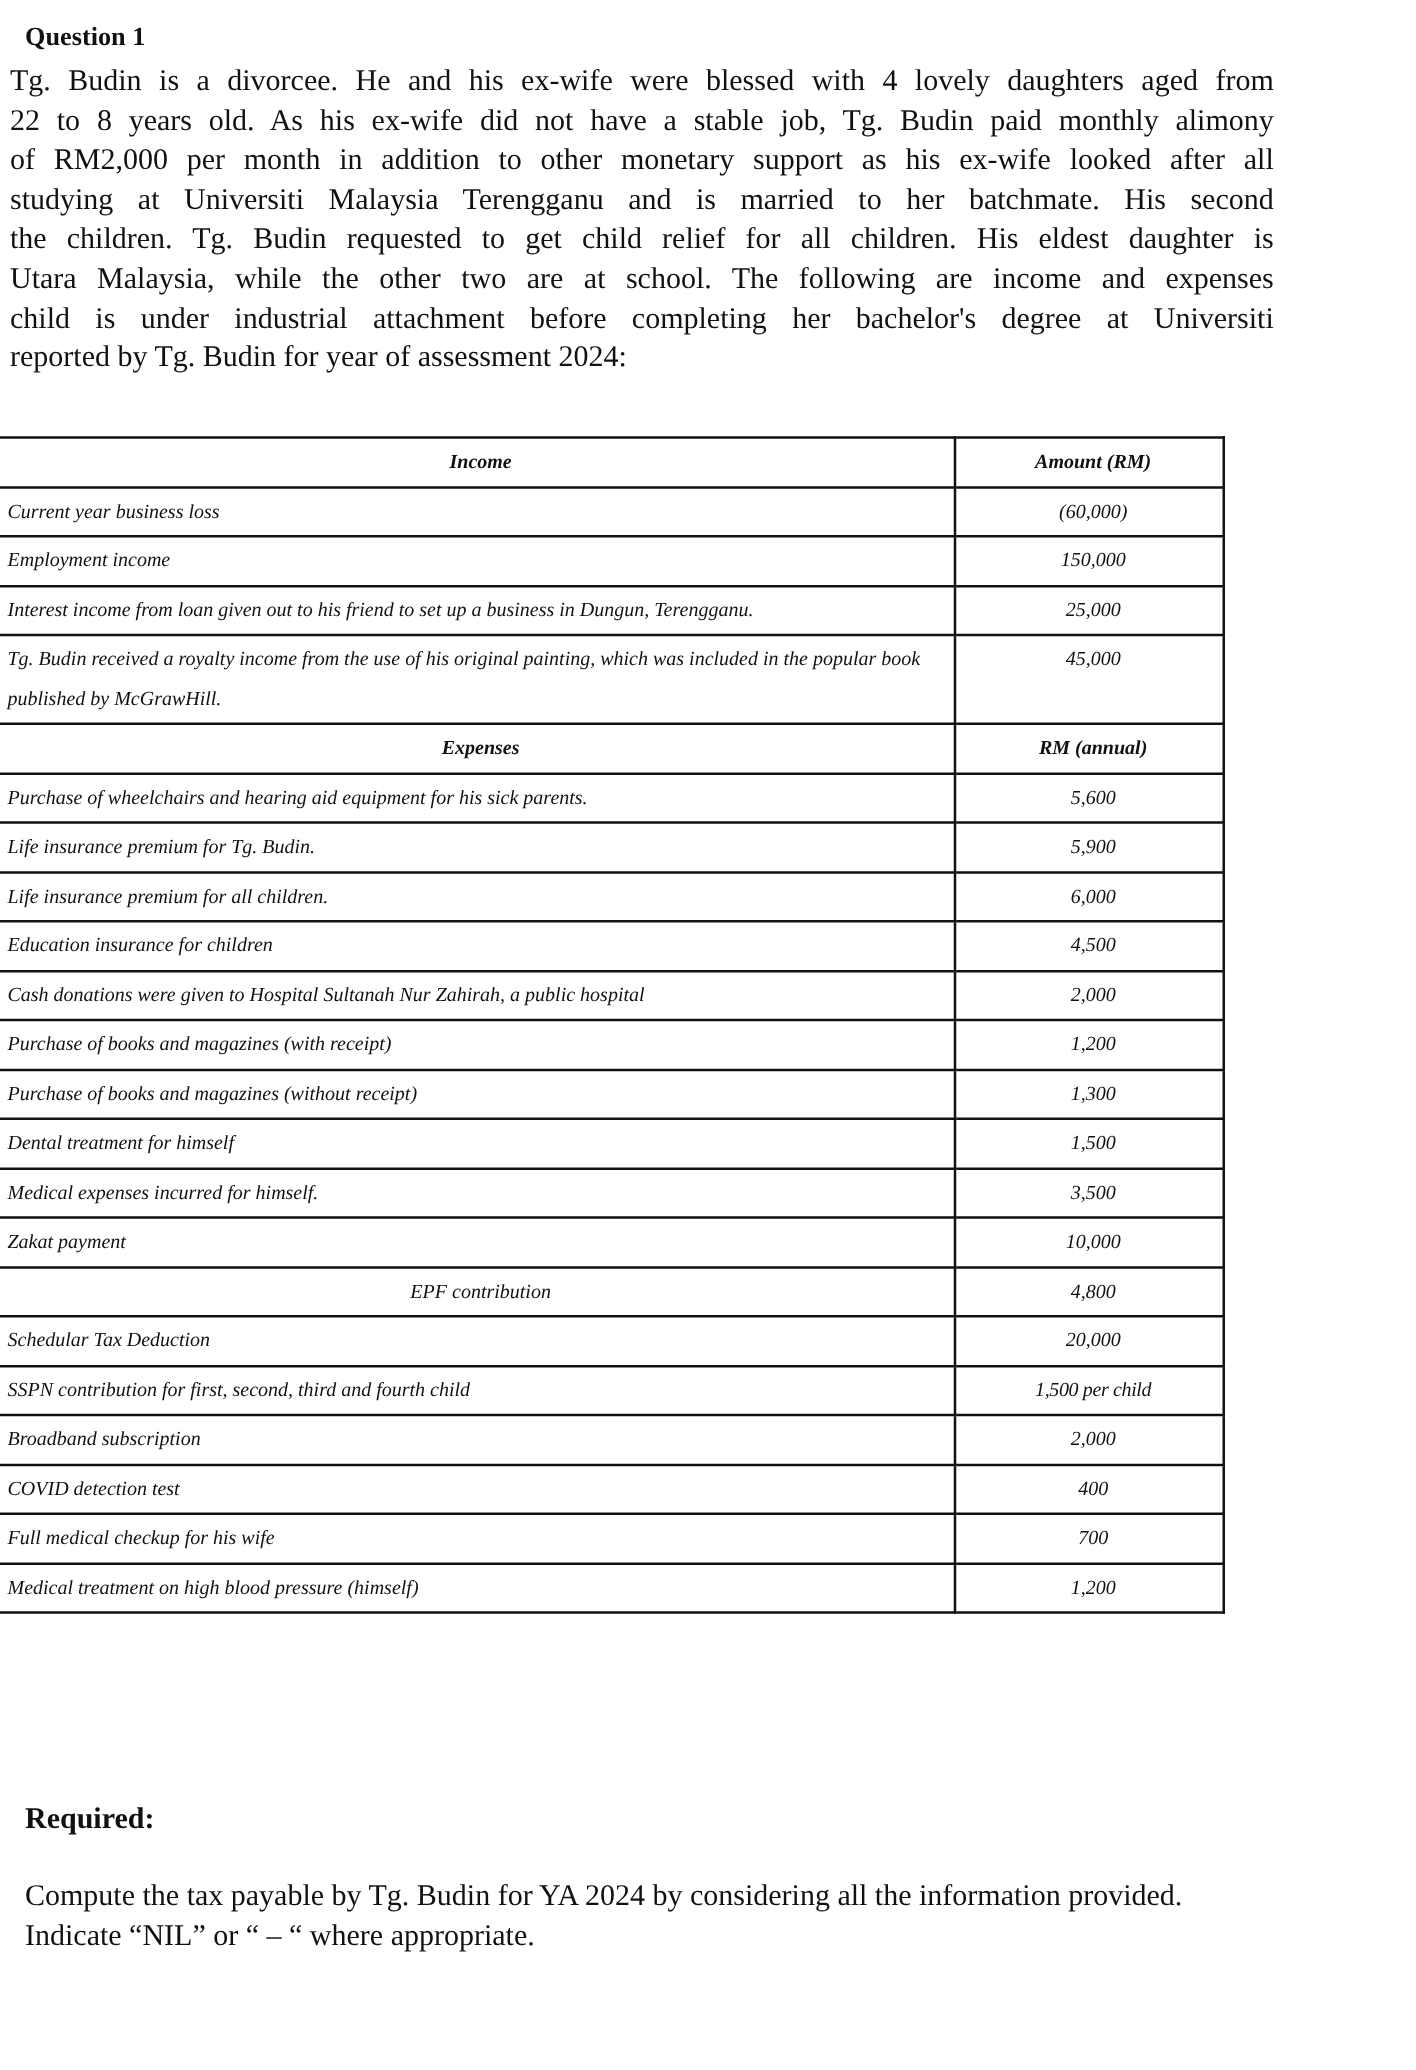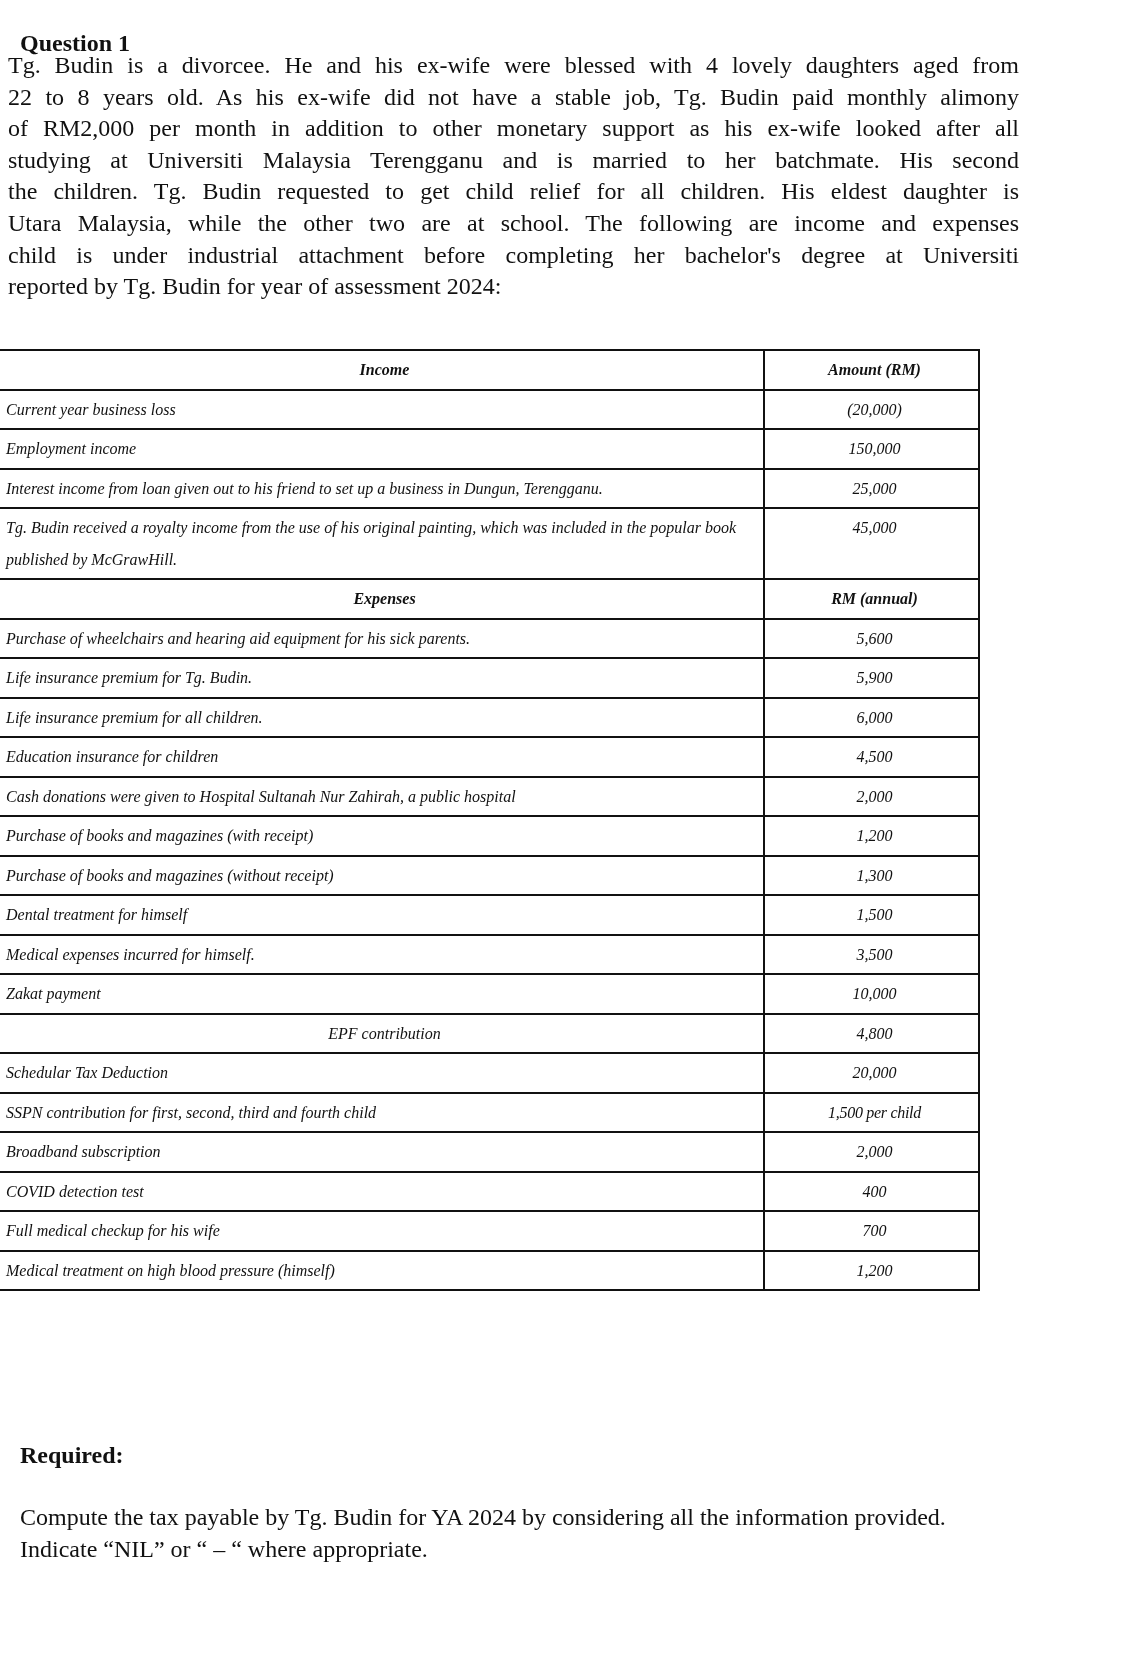--- a/index.html
+++ b/index.html
@@ -2,22 +2,22 @@
 <html><head>
 <meta charset="utf-8">
 <style>
   html, body { margin: 0; padding: 0; background: #ffffff; }
   body {
     width: 1133px; height: 1656px; position: relative; overflow: hidden;
     font-family: "Liberation Serif", "DejaVu Serif", serif;
     color: #111111;
   }
   .q-title {
-    position: absolute; left: 20px; top: 28px;
-    font-size: 24px; font-weight: bold; line-height: 30px;
+    position: absolute; left: 20px; top: 14px;
+    font-size: 21px; font-weight: bold; line-height: 30px;
   }
   .intro {
     position: absolute; left: 8px; top: 50px; width: 1011px;
     font-size: 24px; line-height: 31.6px; text-align: justify;
   }
   .intro-line { display: block; text-align: justify; text-align-last: justify; white-space: nowrap; }
   .intro-line.last { text-align-last: left; }
 
   table.data {
     position: absolute; left: -2px; top: 349px;
@@ -68,21 +68,21 @@
       <col class="c1">
       <col class="c2">
     </colgroup>
   <tbody>
     <tr>
       <th class="hdr">Income</th>
       <th class="hdr">Amount (RM)</th>
     </tr>
     <tr>
       <td>Current year business loss</td>
-      <td class="amt">(20,000)</td>
+      <td class="amt">(60,000)</td>
     </tr>
     <tr>
       <td>Employment income</td>
       <td class="amt">150,000</td>
     </tr>
     <tr>
       <td>Interest income from loan given out to his friend to set up a business in Dungun, Terengganu.</td>
       <td class="amt">25,000</td>
     </tr>
     <tr>

